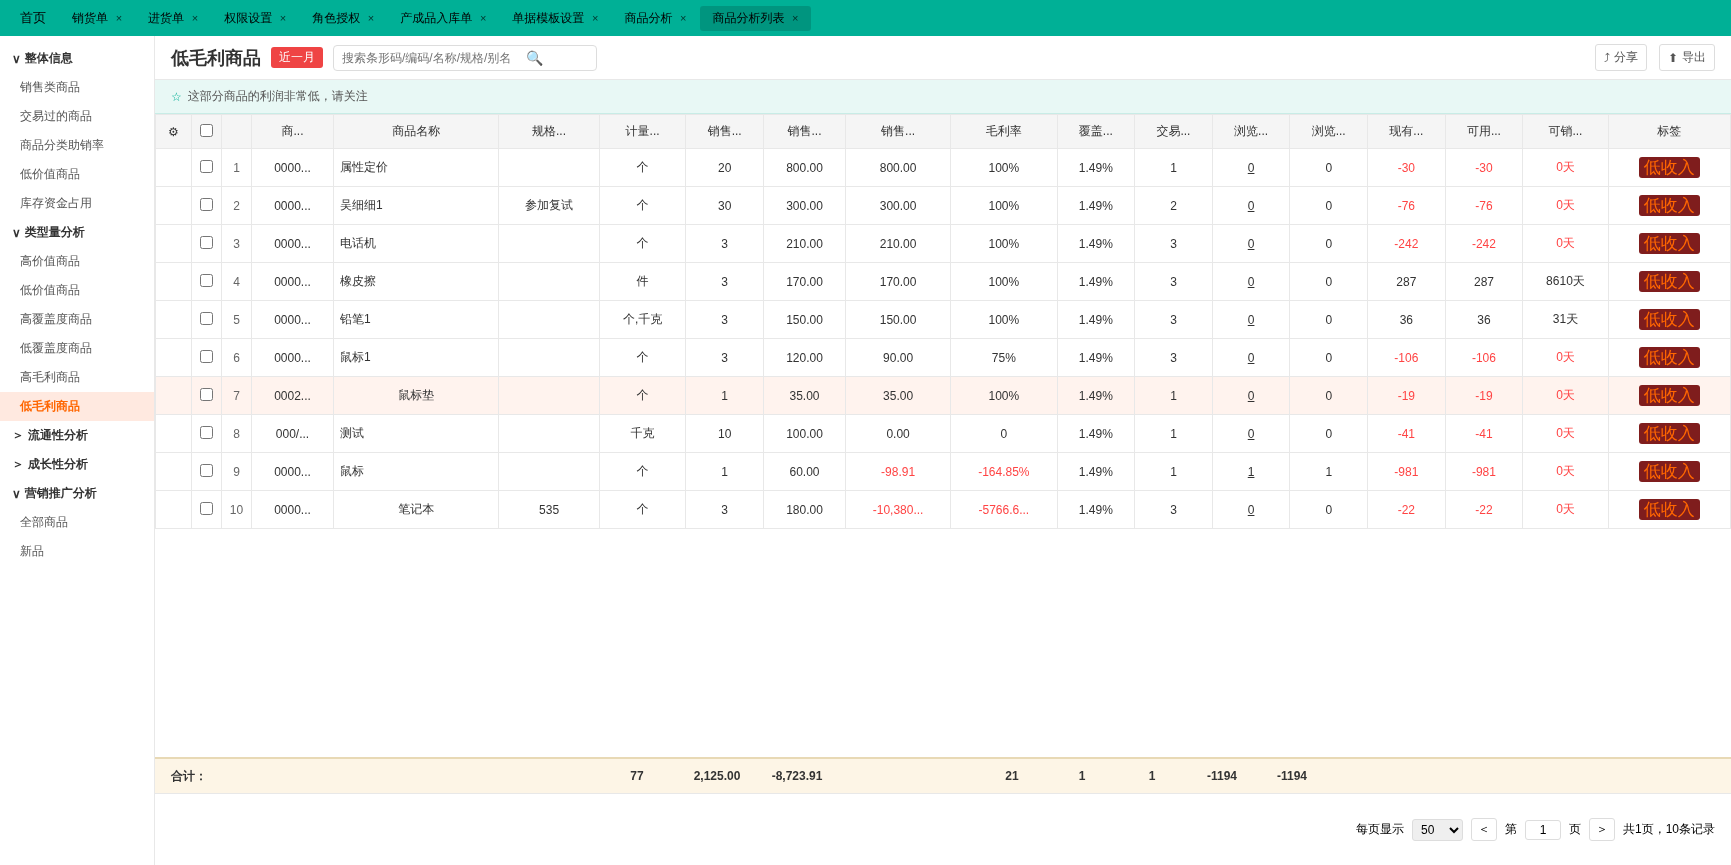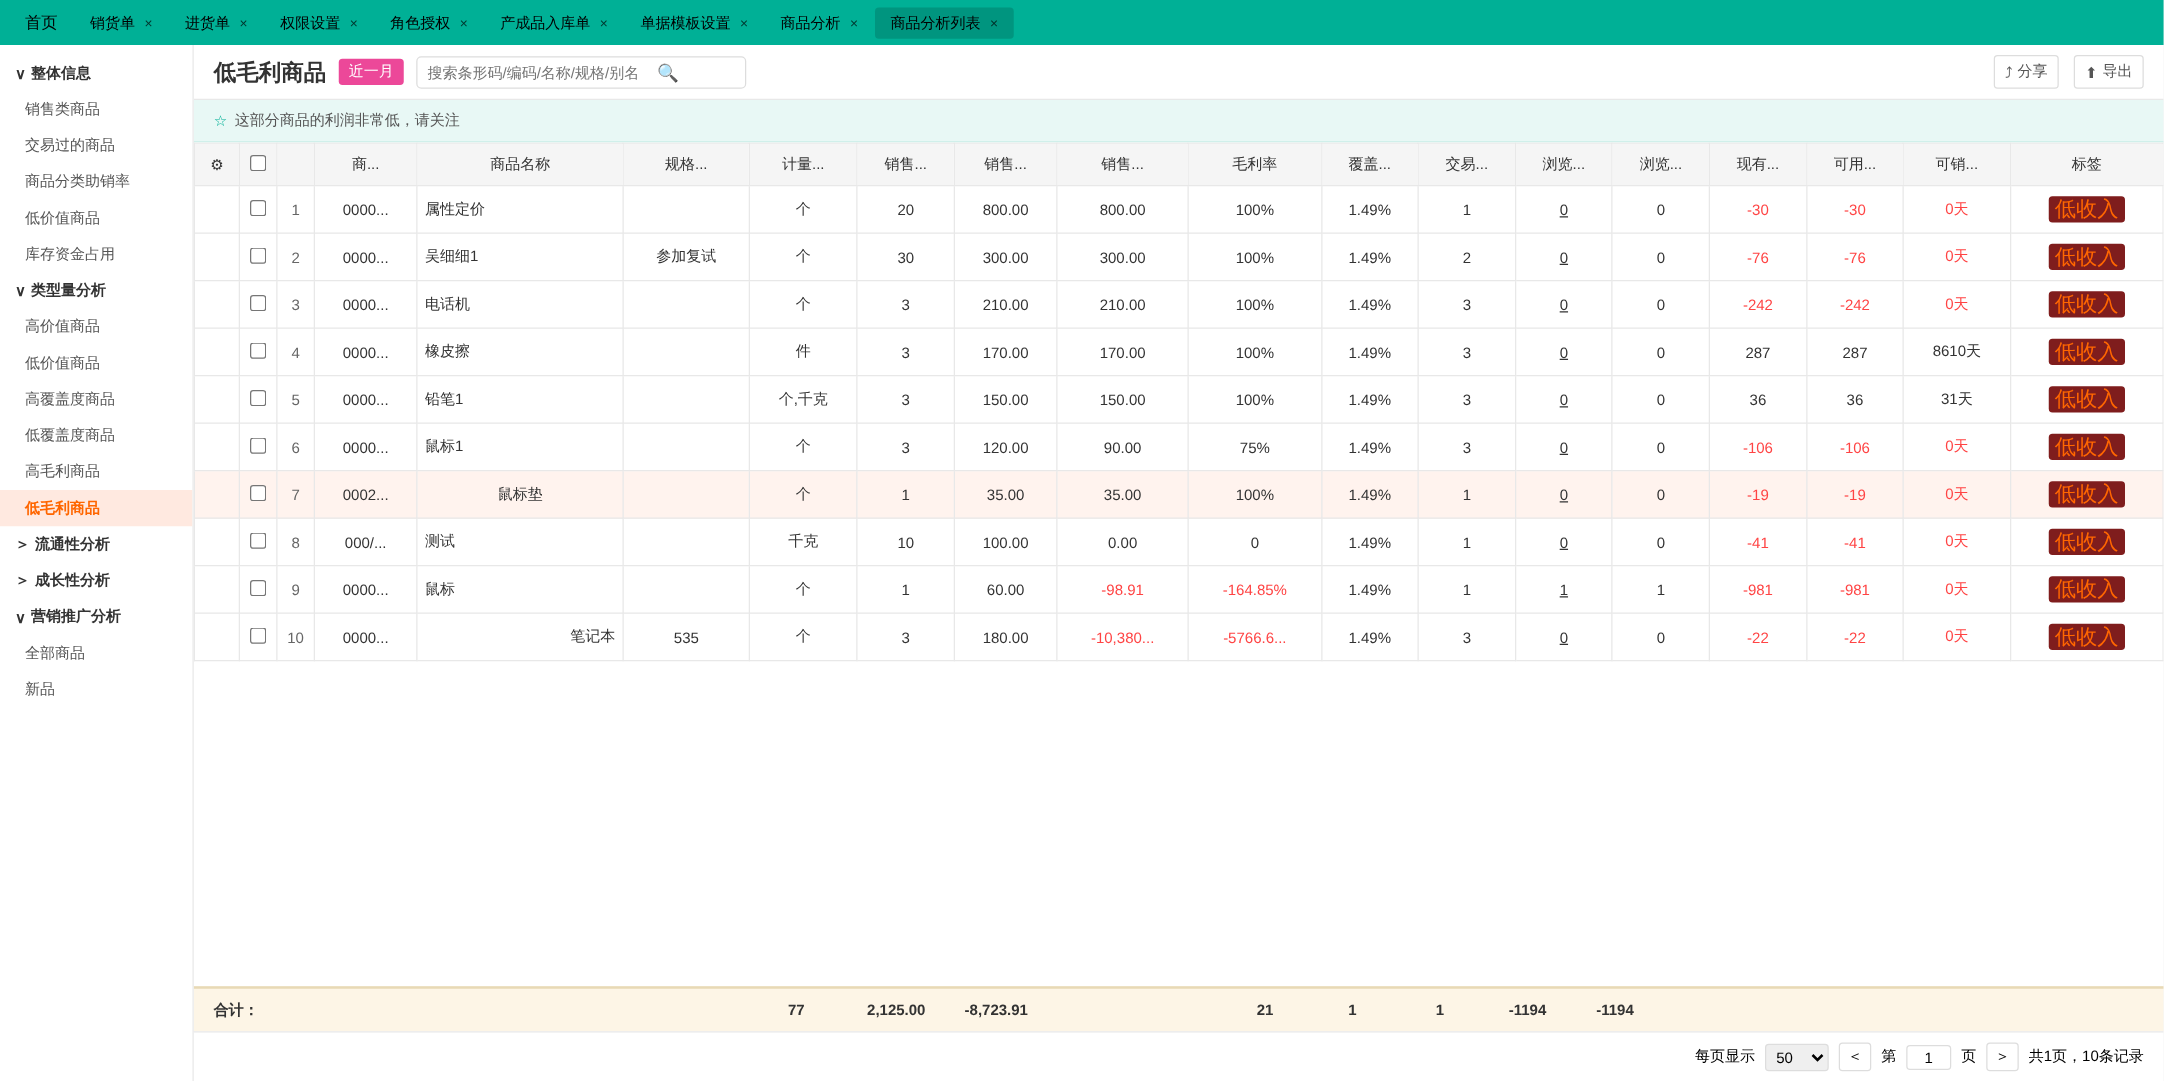--- a/index.html
+++ b/index.html
@@ -73,21 +73,21 @@
       align-items: center;
       border-bottom: 1px solid #e8e8e8;
       gap: 10px;
     }
     .page-title-text {
       font-size: 18px;
       font-weight: bold;
       color: #333;
     }
     .tag-near-month {
-      background: #ec4899;
+      background: #ef4444;
       color: #fff;
       padding: 2px 8px;
       border-radius: 3px;
       font-size: 12px;
     }
     .search-box {
       border: 1px solid #ddd;
       border-radius: 4px;
       padding: 4px 8px;
       width: 264px;
@@ -201,21 +201,21 @@
     .footer-cell {
       text-align: center;
       color: #333;
       font-size: 12px;
     }
 
     
     .pagination-bar {
       background: #fff;
       border-top: 1px solid #e8e8e8;
-      padding: 8px 16px;
+      padding: 24px 16px;
       display: flex;
       align-items: center;
       justify-content: flex-end;
       gap: 8px;
       font-size: 12px;
     }
     .pagination-bar select {
       border: 1px solid #ddd;
       padding: 2px 4px;
       border-radius: 3px;
@@ -559,21 +559,21 @@
     <td style="color:#ff4444;">-981</td>
     <td style="color:#ff4444;">-981</td>
     <td style="color:#ff4444;">0天</td>
     <td><span class="tag-low-income">低收入</span></td>
   </tr>
             <tr>
     <td></td>
     <td><input type="checkbox" style=""></td>
     <td class="row-num">10</td>
     <td>0000...</td>
-    <td style="text-align:right;">笔记本</td>
+    <td style="text-align:center;">笔记本</td>
     <td>535</td>
     <td>个</td>
     <td>3</td>
     <td>180.00</td>
     <td style="color:#ff4444;">-10,380...</td>
     <td style="color:#ff4444;">-5766.6...</td>
     <td>1.49%</td>
     <td>3</td>
     <td><span class="underline-link">0</span></td>
     <td>0</td>

